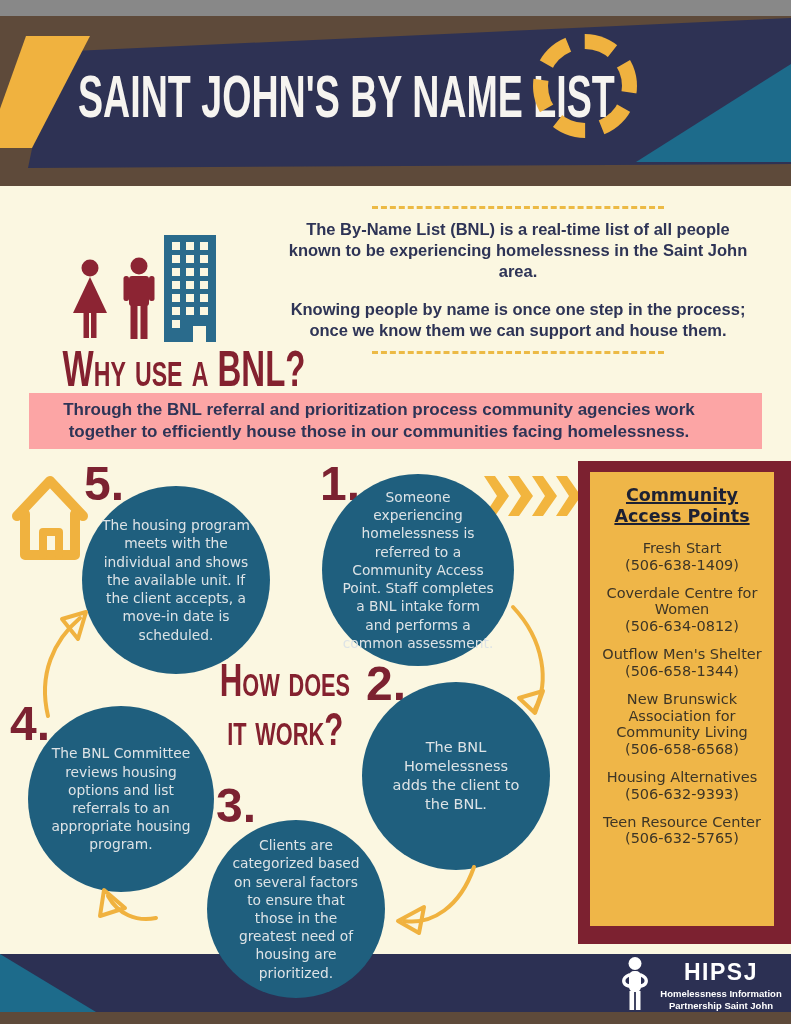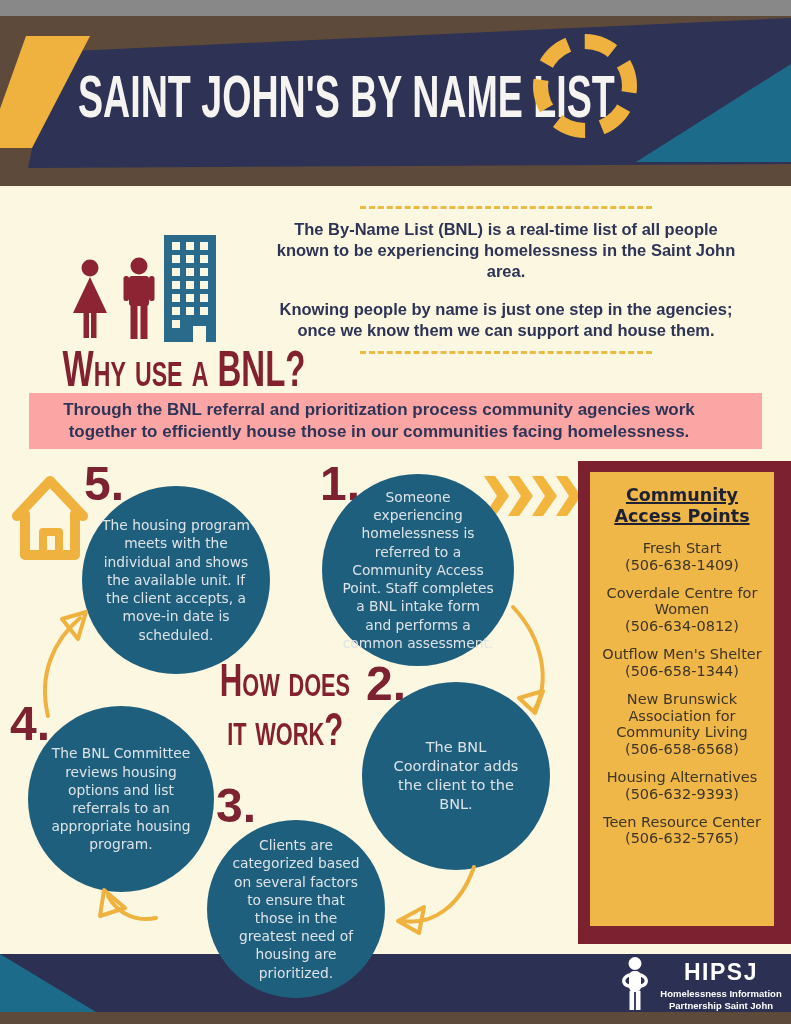--- a/index.html
+++ b/index.html
@@ -13,21 +13,21 @@
         clip-path:polygon(52px 36px,791px 2px,791px 148px,28px 152px);}
   .band-yellow{left:0;top:0;width:791px;height:170px;background:#f0b23f;
         clip-path:polygon(26px 20px,90px 20px,32px 132px,-14px 132px);}
   .band-teal{left:0;top:0;width:791px;height:170px;background:#1d6b8b;
         clip-path:polygon(791px 48px,791px 146px,636px 146px);}
   .main-title{left:78px;top:46px;color:#f6f4f0;font-weight:bold;font-size:47px;white-space:nowrap;}
   .main-title span{display:inline-block;transform:scale(0.80,1.25);transform-origin:left top;letter-spacing:0;}
   .ring{left:533px;top:18px;width:104px;height:104px;border:15px dashed #f0b23f;border-radius:50%;box-sizing:border-box;}
 
   
-  .intro-text{left:267px;top:190px;width:478px;text-align:center;color:#2e3456;font-weight:bold;
+  .intro-text{left:279px;top:190px;width:478px;text-align:center;color:#2e3456;font-weight:bold;
               font-size:16.5px;line-height:1.27;}
   .dash{width:292px;margin:0 auto;border-top:3px dashed #ecba45;}
   .intro-p1{margin-top:10px;} .intro-p2{margin-top:17px;margin-bottom:10px;}
 
   
   .script{color:#84212f;font-weight:bold;font-variant:small-caps;}
   .why{left:0;top:324px;width:791px;text-align:left;font-size:50px;}
   .why span{display:inline-block;transform:scaleX(0.66);transform-origin:center;}
   .how{left:168px;top:640px;width:234px;text-align:center;font-size:46px;line-height:1.06;}
   .how span{display:inline-block;transform:scaleX(0.68);transform-origin:center;}
@@ -114,21 +114,21 @@
         <rect x="22" y="72" width="8" height="8"></rect>
         <rect x="36" y="72" width="8" height="8"></rect>
       <rect x="8" y="85" width="8" height="8"></rect>
       <rect x="29" y="91" width="13" height="16"></rect>
     </g>
   </svg>
 
   <div class="abs intro-text">
     <div class="dash"></div>
     <div class="intro-p1">The By-Name List (BNL) is a real-time list of all people known to be experiencing homelessness in the Saint John area.</div>
-    <div class="intro-p2">Knowing people by name is just one step in the agencies; once we know them we can support and house them.</div>
+    <div class="intro-p2">Knowing people by name is once one step in the process; once we know them we can support and house them.</div>
     <div class="dash"></div>
   </div>
 
   <div class="abs script why">
     <span>Why use a BNL?</span>
   </div>
 
   <div class="abs banner">
     <div>Through the BNL referral and prioritization process community agencies work together to efficiently house those in our communities facing homelessness.</div>
   </div>
@@ -153,21 +153,21 @@
   <div class="abs num" style="left:320px;top:440px;">1.</div>
   <div class="abs num" style="left:366px;top:640px;">2.</div>
   <div class="abs num" style="left:216px;top:762px;">3.</div>
   <div class="abs num" style="left:10px;top:680px;">4.</div>
   <div class="abs num" style="left:84px;top:440px;">5.</div>
 
   <div class="abs circle c1">
     <div>Someone experiencing homelessness is referred to a Community Access Point. Staff completes a BNL intake form and performs a common assessment.</div>
     </div>
   <div class="abs circle c2">
-    <div>The BNL Coordinator adds the client to the BNL.</div>
+    <div>The BNL Homelessness adds the client to the BNL.</div>
     </div>
   <div class="abs circle c3">
     <div>Clients are categorized based on several factors to ensure that those in the greatest need of housing are prioritized.</div>
     </div>
   <div class="abs circle c4">
     <div>The BNL Committee reviews housing options and list referrals to an appropriate housing program.</div>
     </div>
   <div class="abs circle c5">
     <div>The housing program meets with the individual and shows the available unit. If the client accepts, a move-in date is scheduled.</div>
     </div>

